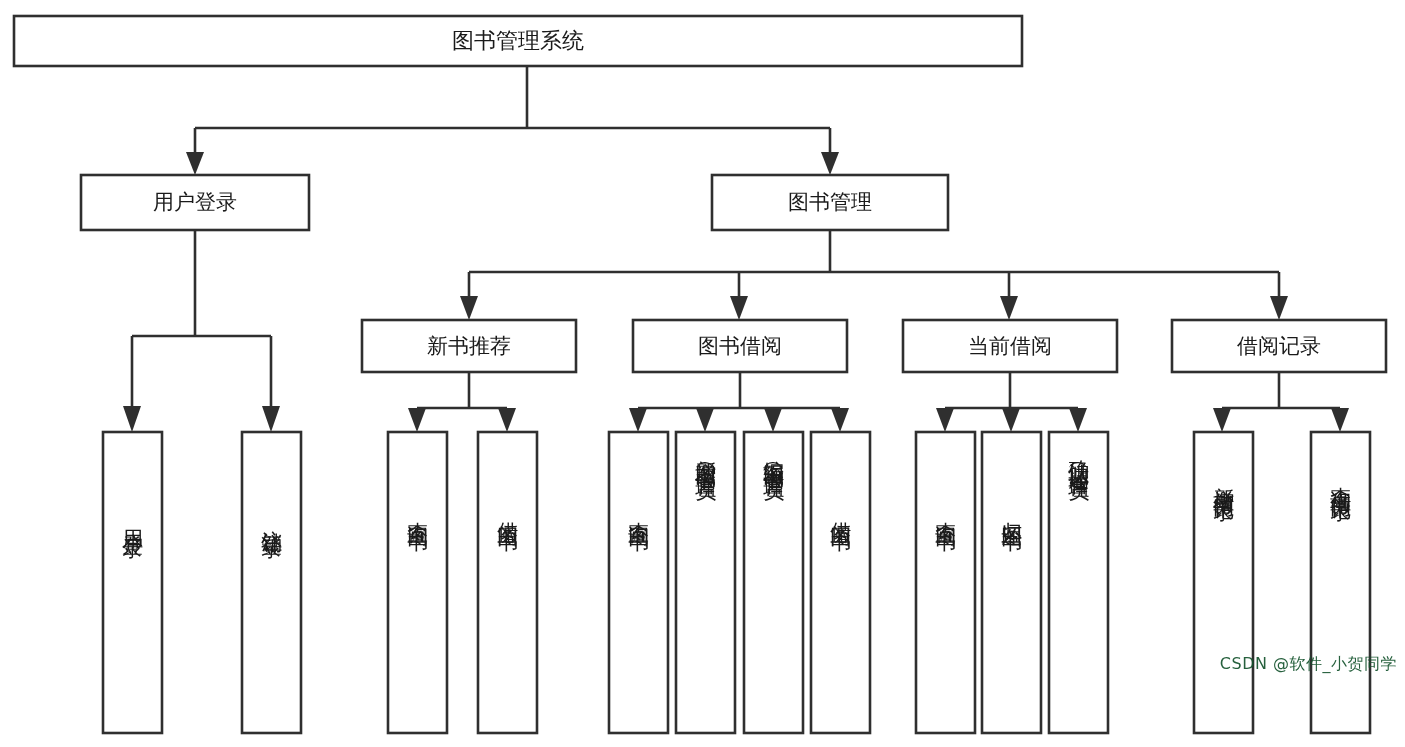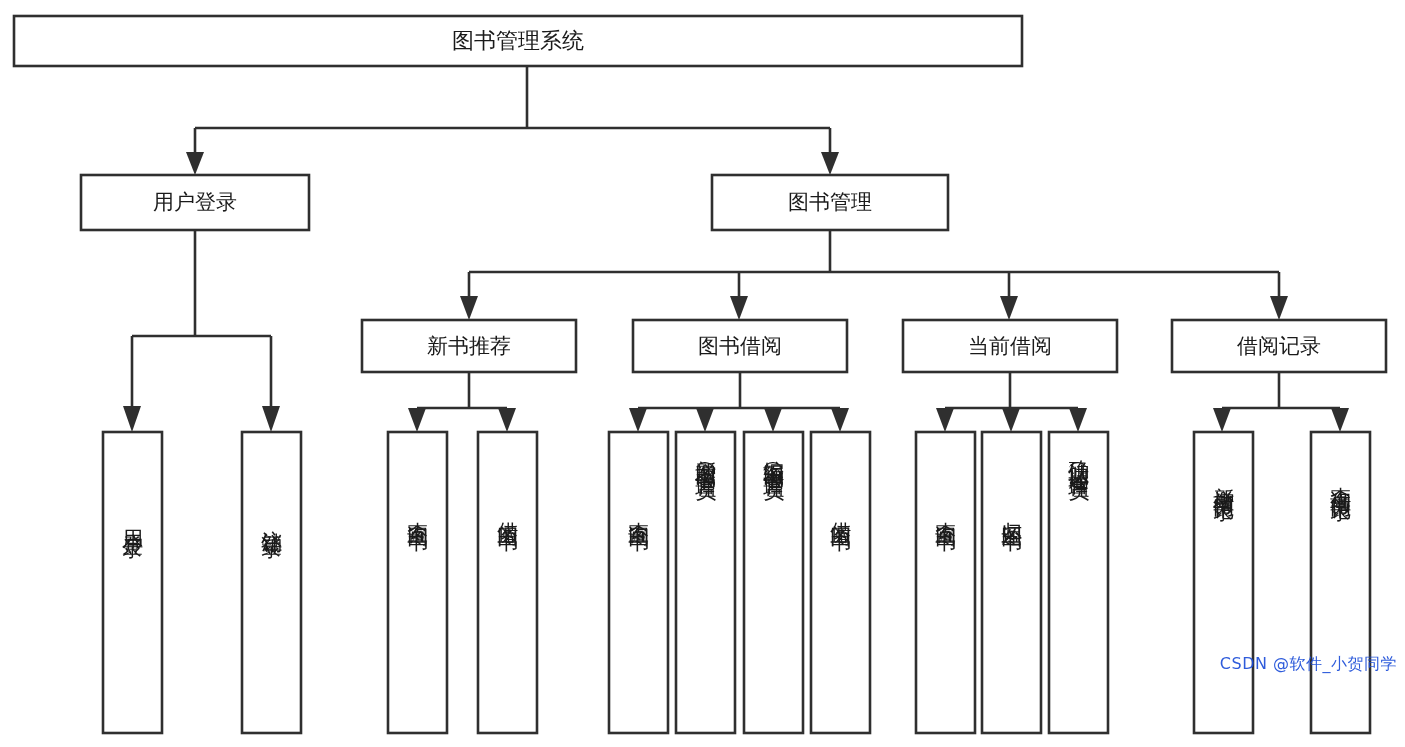--- a/index.html
+++ b/index.html
@@ -72,21 +72,21 @@
     letter-spacing: 3px;
     color: #1a1a1a;
     white-space: nowrap;
   }
   #watermark {
     position: absolute;
     right: 8px;
     bottom: 6px;
     font-family: "DejaVu Sans", "Liberation Sans", sans-serif;
     font-size: 16px;
-    color: #1d4ed8;
+    color: #14532d;
     opacity: 0.92;
     letter-spacing: 0.5px;
     white-space: nowrap;
   }
 </style>
 </head>
 <body>
 
 <div id="diagram-root">
 

